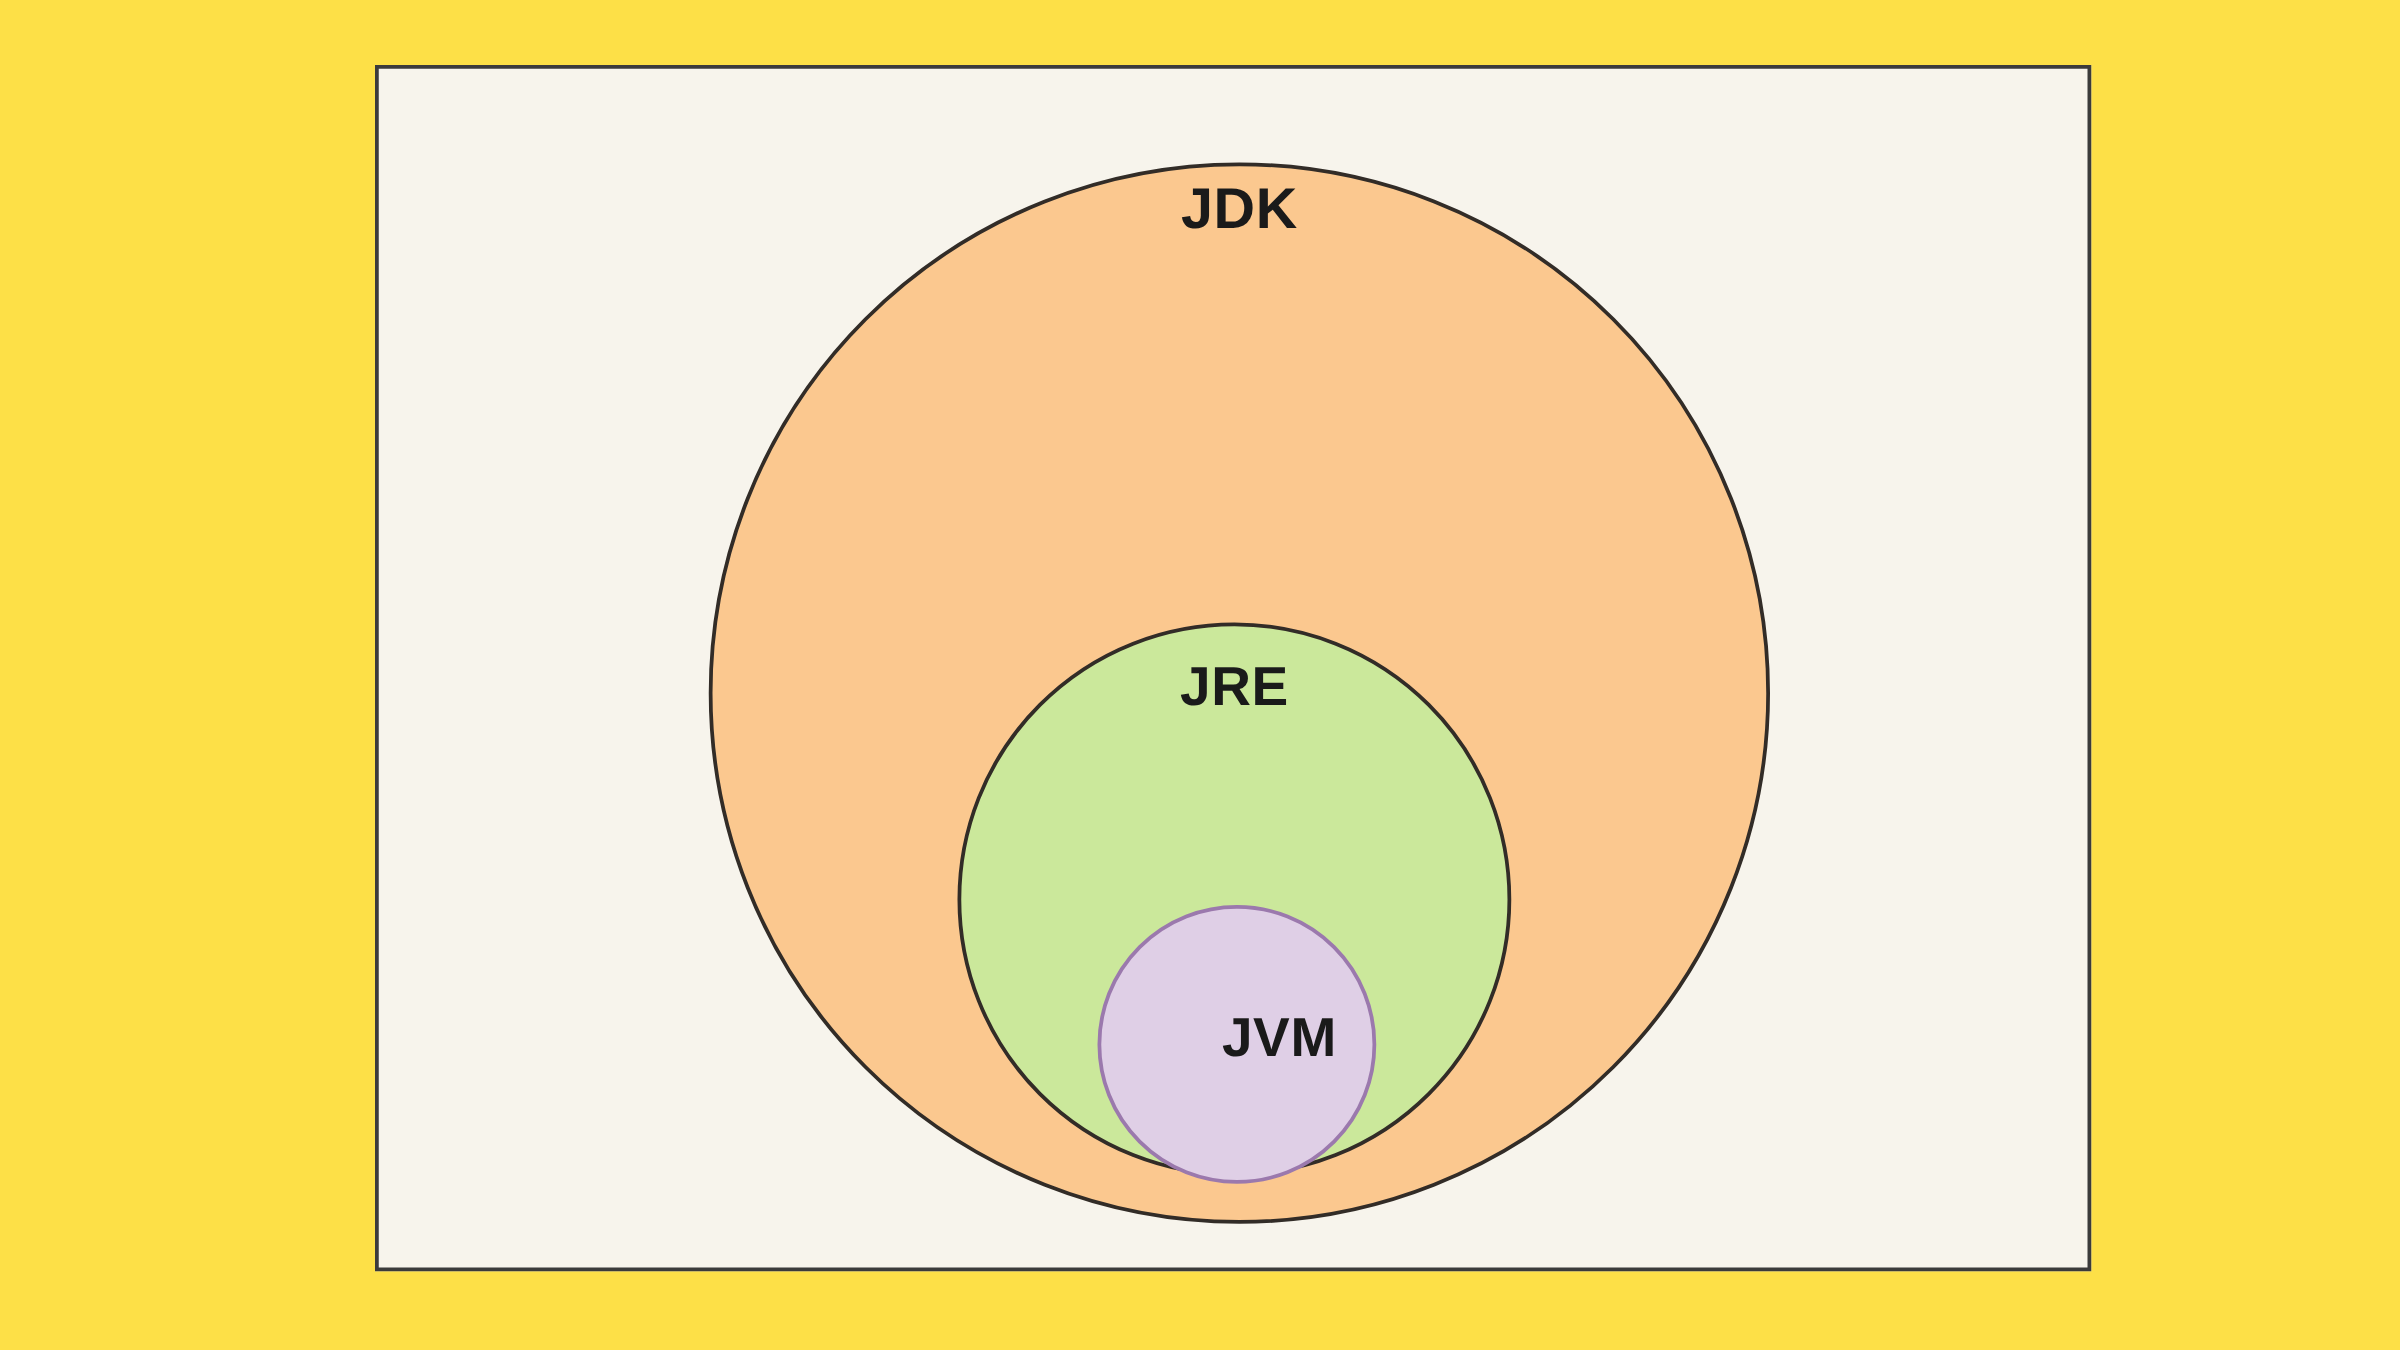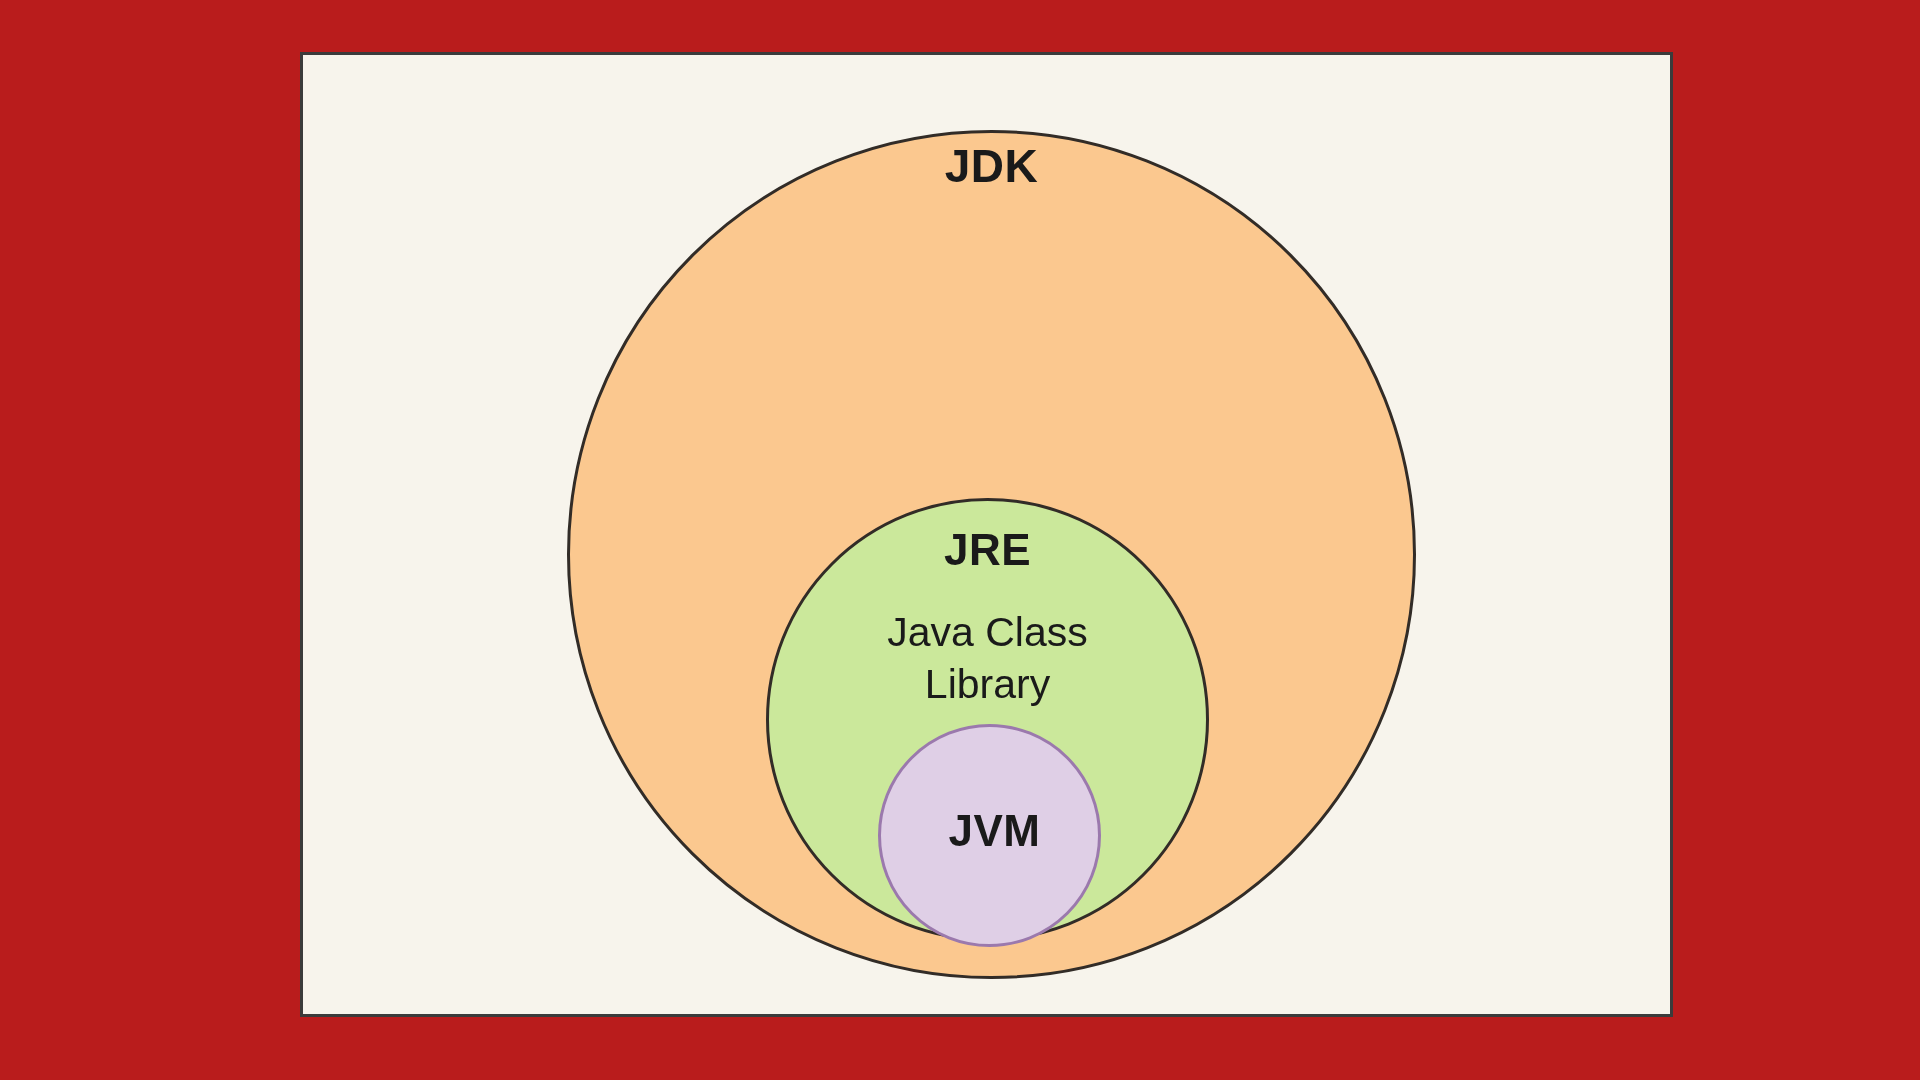--- a/index.html
+++ b/index.html
@@ -10,21 +10,21 @@
   body {
     width: 1920px;
     height: 1080px;
     font-family: "Liberation Sans", sans-serif;
     overflow: hidden;
   }
   #canvas {
     position: relative;
     width: 1920px;
     height: 1080px;
-    background: #b91c1c;
+    background: #fde047;
   }
   
   .frame {
     position: absolute;
     left: 300px;
     top: 52px;
     width: 1373px;
     height: 965px;
     box-sizing: border-box;
     background: #F7F4EC;
@@ -121,19 +121,17 @@
 
     <div class="circle jre-circle" style="left:463px; top:443px;"></div>
 
     <div class="circle jvm-circle" style="left:575px; top:669px;"></div>
 
     <div class="label-block jdk-title" style="left:264px; top:88px;">JDK</div>
 
 
     <div class="label-block jre-title" style="left:463px; top:473px;">JRE</div>
 
-    <div class="label-block jre-body" style="left:463px; top:551px;">Java Class
-Library</div>
 
-    <div class="label-block jvm-title" style="left:580px; top:754px;">JVM</div>
+    <div class="label-block jvm-title" style="left:609px; top:754px;">JVM</div>
 
   </div>
 </div>
 
 </body></html>

